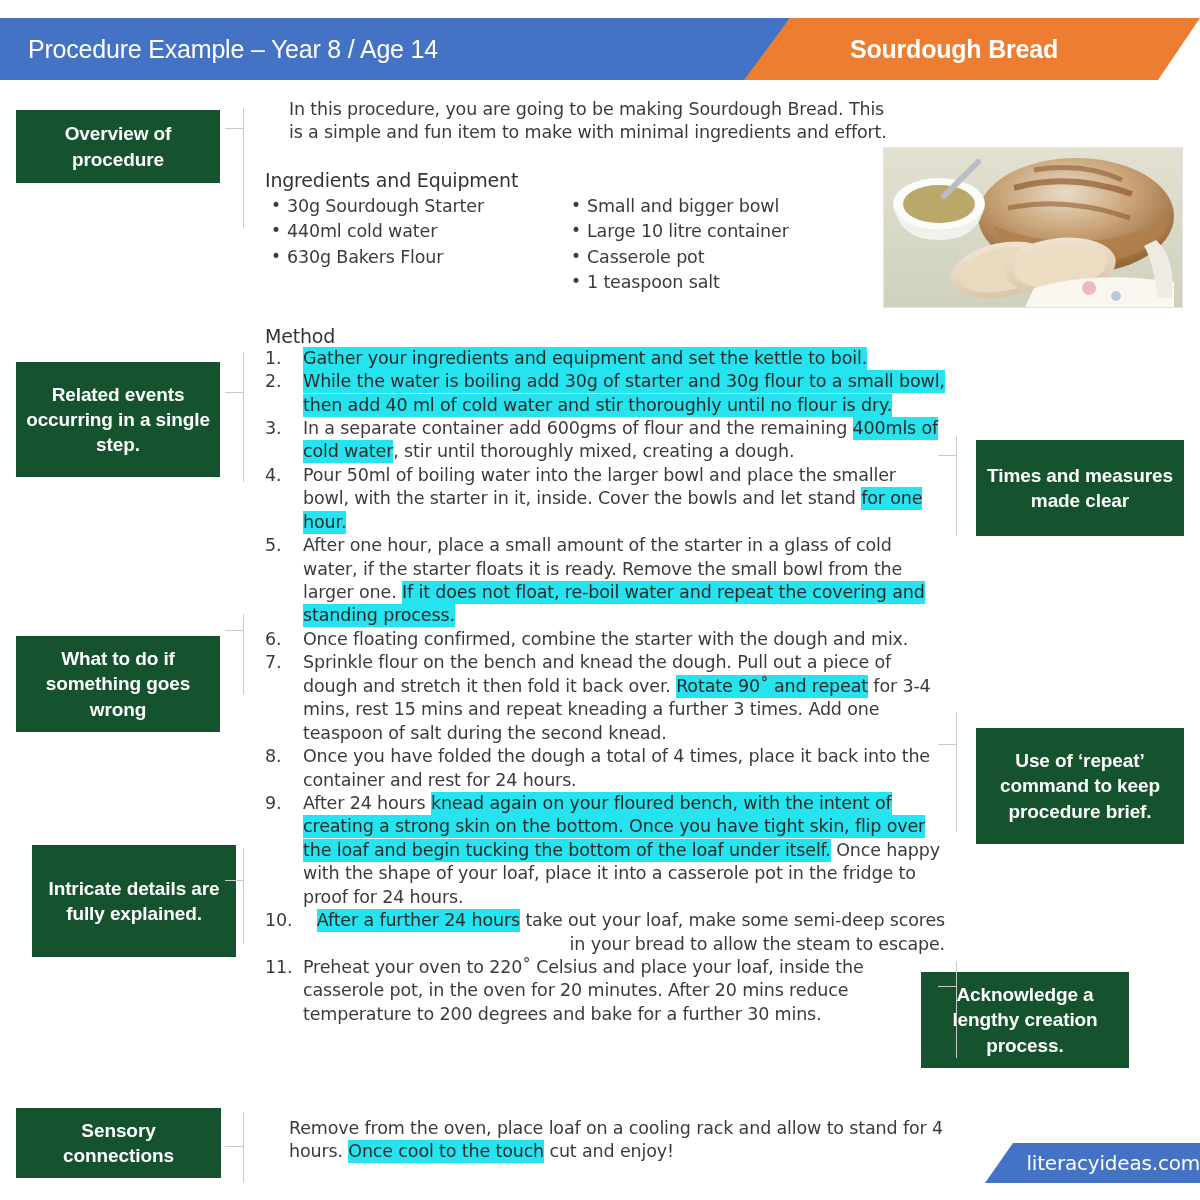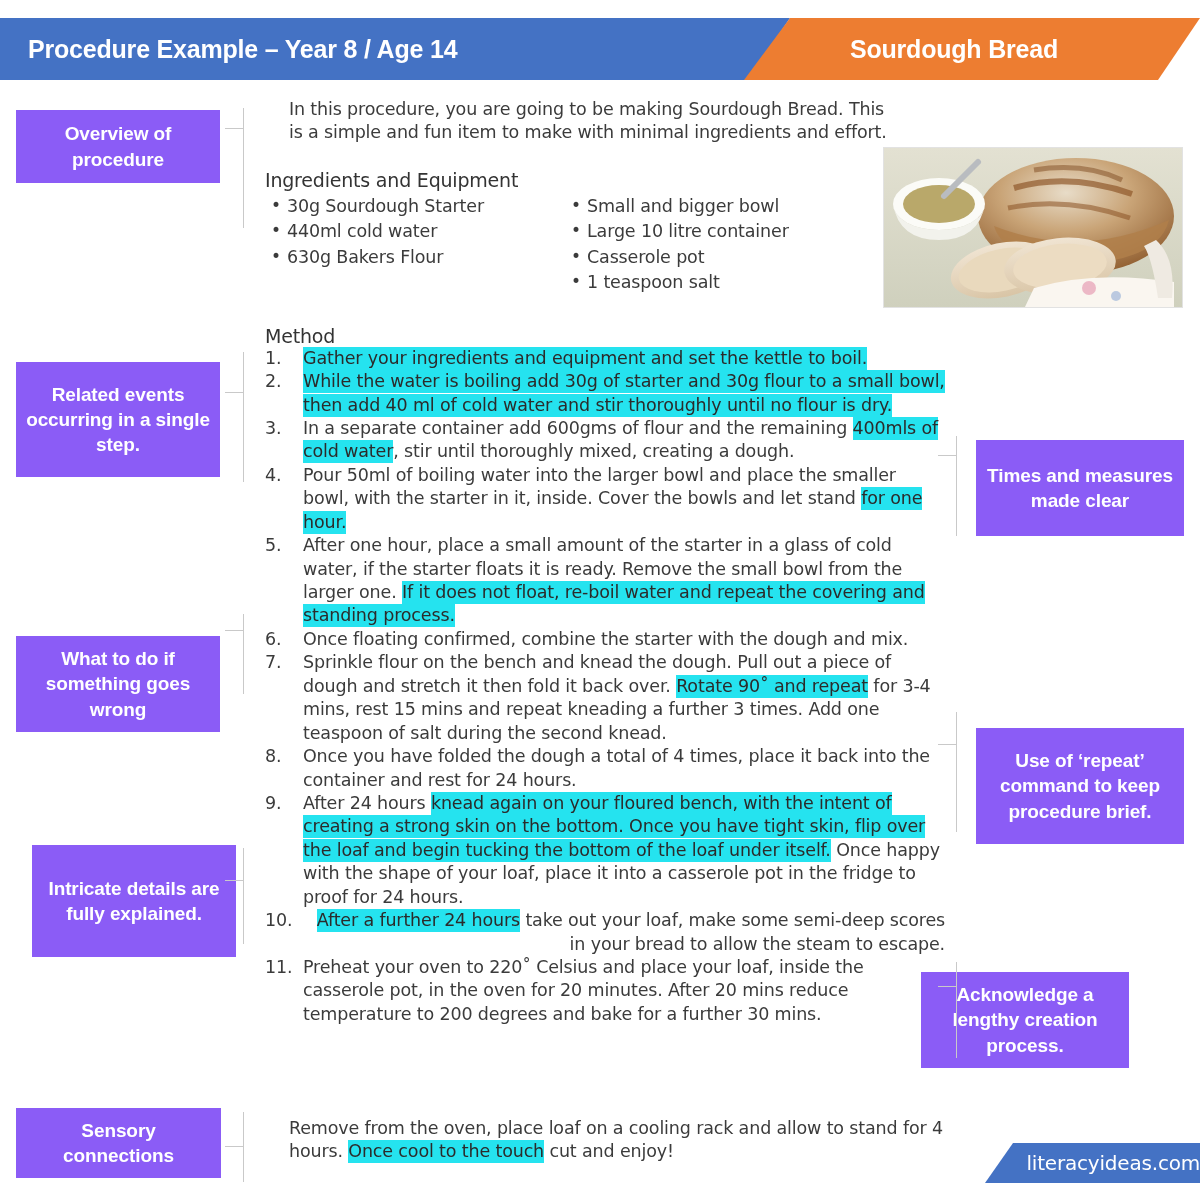--- a/index.html
+++ b/index.html
@@ -37,41 +37,41 @@
     -webkit-clip-path: polygon(46px 0, 456px 0, 414px 62px, 0 62px);
     clip-path: polygon(46px 0, 456px 0, 414px 62px, 0 62px);
   }
   .header-title {
     position: absolute;
     left: 28px; top: 0;
     height: 46px;
     line-height: 62px;
     color: #ffffff;
     font-size: 25px;
-    font-weight: bold;
+    font-weight: normal;
     letter-spacing: -0.2px;
     white-space: nowrap;
   }
   .header-subtitle {
     position: absolute;
     left: 744px; top: 0;
     width: 420px; height: 62px;
     line-height: 62px;
     text-align: center;
     color: #ffffff;
     font-size: 25px;
     font-weight: bold;
     letter-spacing: -0.2px;
     white-space: nowrap;
   }
 
   
   .callout {
     position: absolute;
-    background: #8b5cf6;
+    background: #14532d;
     color: #ffffff;
     font-size: 19px;
     font-weight: bold;
     line-height: 1.33;
     display: flex;
     align-items: center;
     justify-content: center;
     text-align: center;
     padding: 6px 10px;
     box-sizing: border-box;

